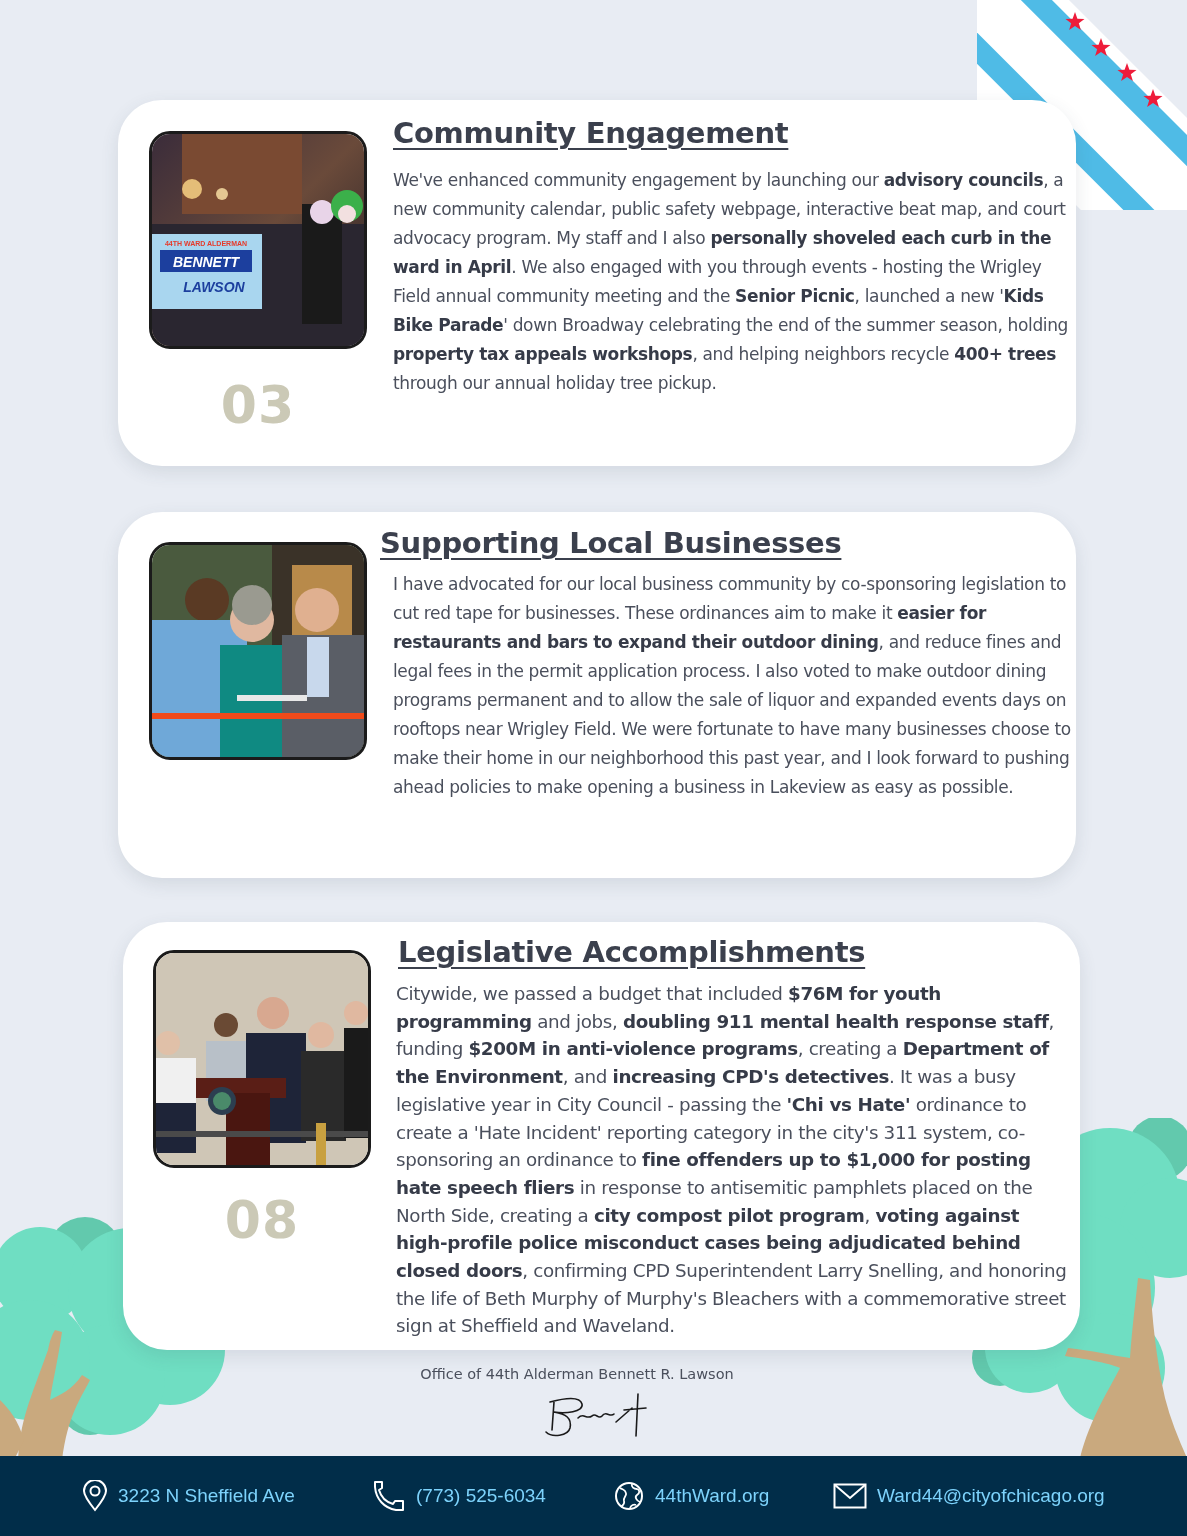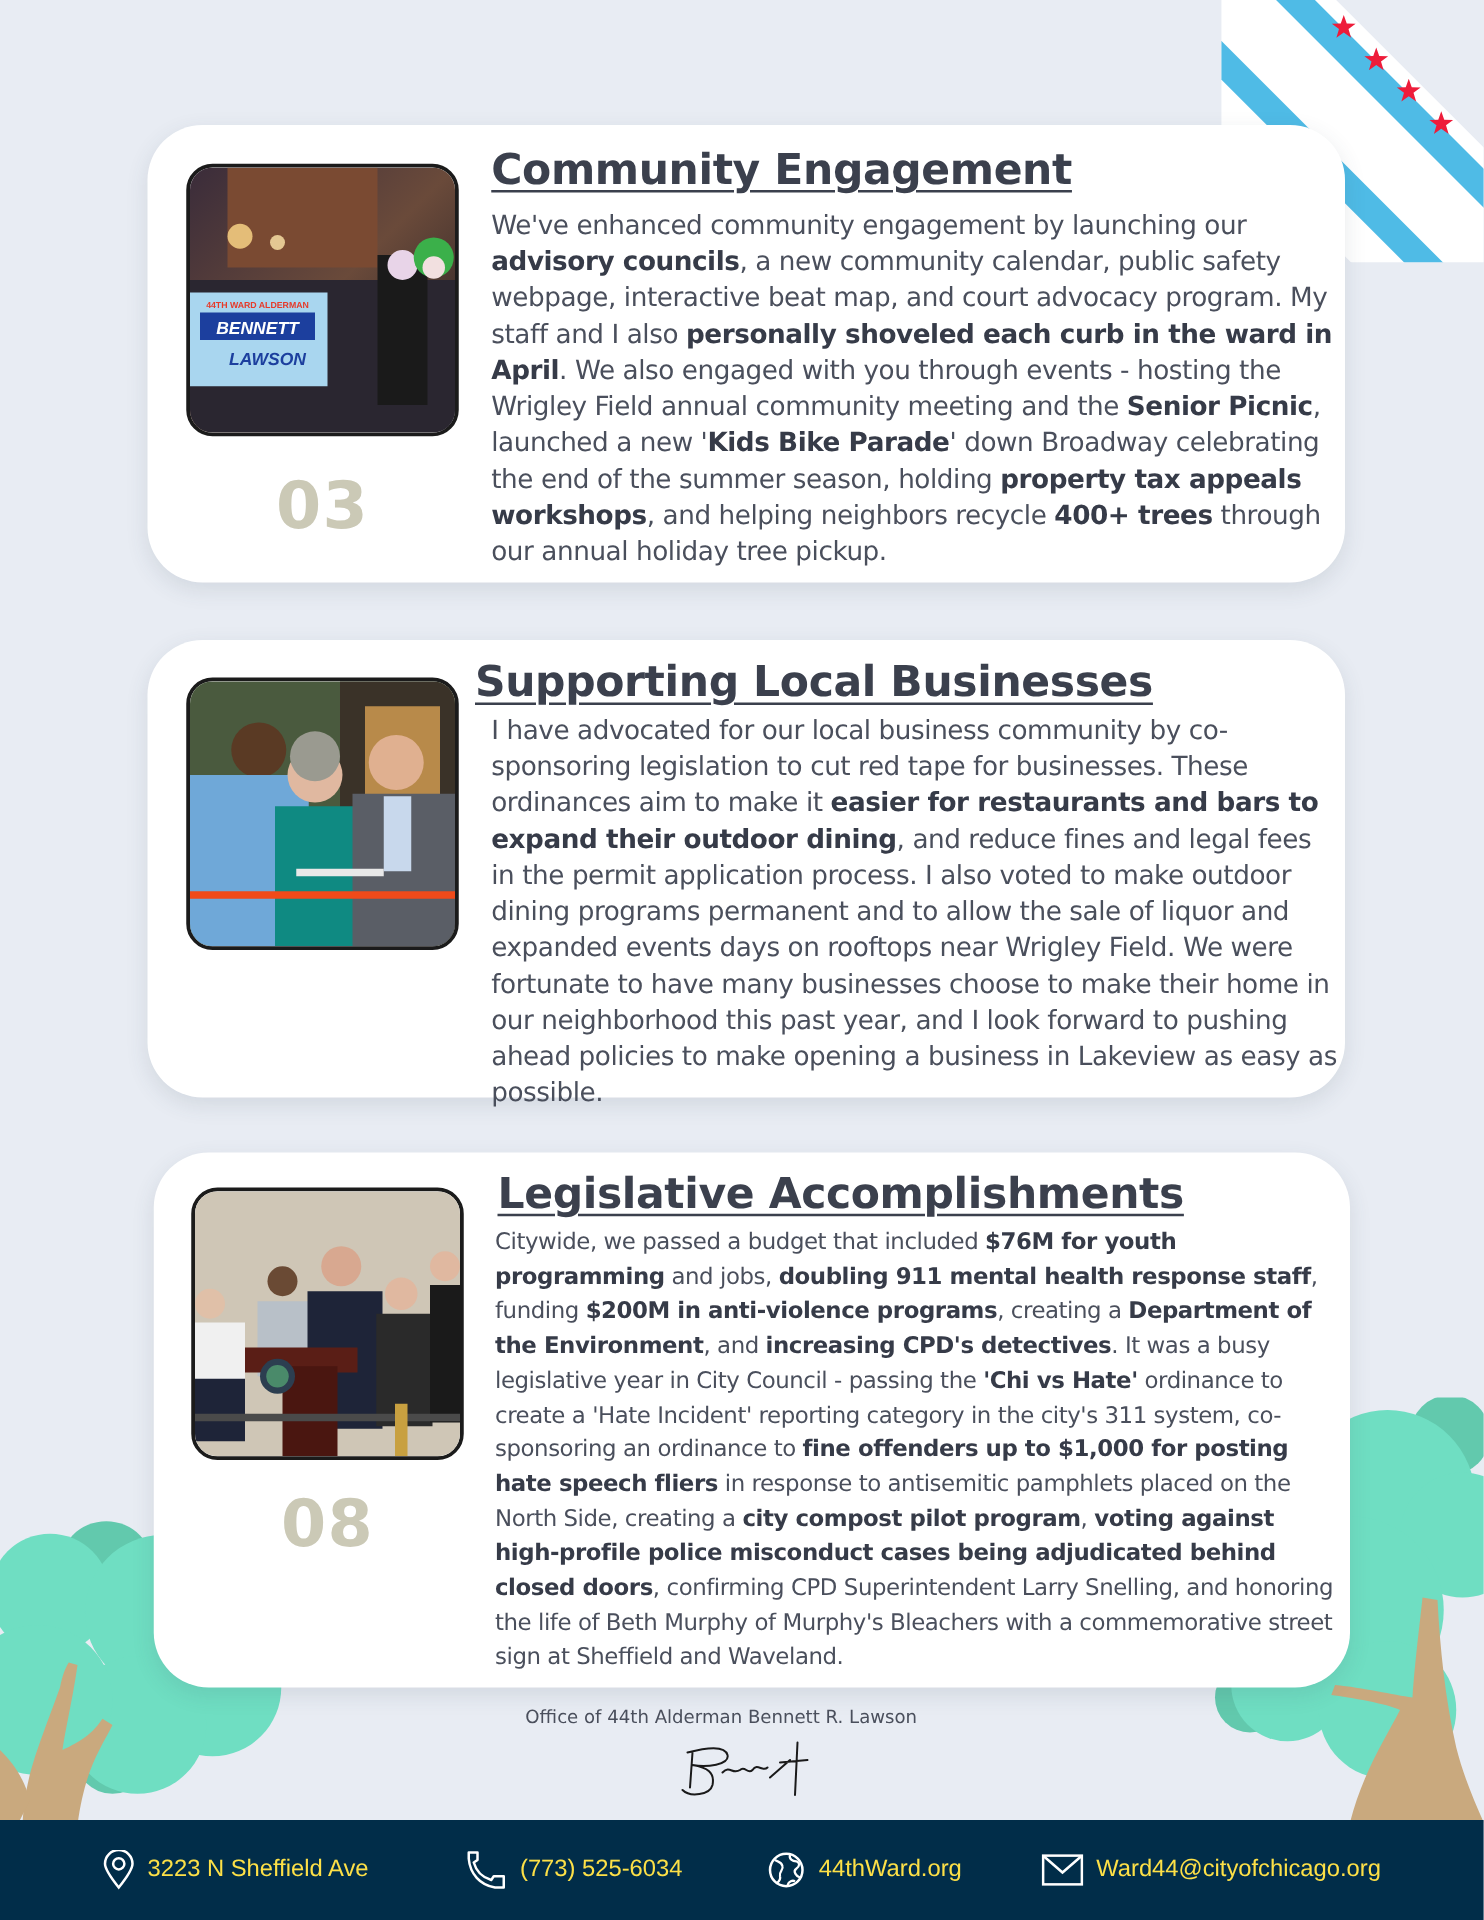--- a/index.html
+++ b/index.html
@@ -16,38 +16,38 @@
   }
   .photo {
     position: absolute; width: 218px; height: 218px; border-radius: 21px;
     border: 3px solid #1b1b1b; overflow: hidden;
   }
   .num {
     position: absolute; width: 218px; text-align: center;
     font-weight: bold; font-size: 52px; color: #cbc9b6; letter-spacing: 1px;
   }
   .title {
-    position: absolute; font-weight: bold; font-size: 34px; color: #3b404d;
+    position: absolute; font-weight: bold; font-size: 29px; color: #3b404d;
     text-decoration: underline; text-underline-offset: 5px; text-decoration-thickness: 2px;
     letter-spacing: -0.3px;
   }
   .body {
-    position: absolute; font-size: 21px; line-height: 29px; color: #4a4f5c;
+    position: absolute; font-size: 17px; line-height: 29px; color: #4a4f5c;
     letter-spacing: -0.35px;
   }
   .body b { color: #363b48; }
 
   .office { position: absolute; top: 1366px; left: 0; width: 1154px; text-align: center; font-size: 14.5px; color: #4a4f5c; }
   .sig { position: absolute; top: 1388px; left: 540px; width: 110px; height: 52px; }
 
   .footer {
     position: absolute; left: 0; top: 1456px; width: 1187px; height: 80px; background: #012d49;
     display: flex; align-items: center;
   }
-  .f-item { position: absolute; display: flex; align-items: center; gap: 10px; color: #fde047; font-size: 19px; font-family: "Liberation Sans", sans-serif; }
+  .f-item { position: absolute; display: flex; align-items: center; gap: 10px; color: #7dd3fc; font-size: 19px; font-family: "Liberation Sans", sans-serif; }
   .f-item svg { display: block; }
 </style>
 </head>
 <body>
 
 <div class="flag">
   <svg width="210" height="210" viewBox="0 0 210 210">
     <g transform="rotate(45 105 105)">
       <rect x="-60" y="40" width="340" height="140" fill="#ffffff"></rect>
       <rect x="-60" y="52" width="340" height="22" fill="#4fbbe6"></rect>

